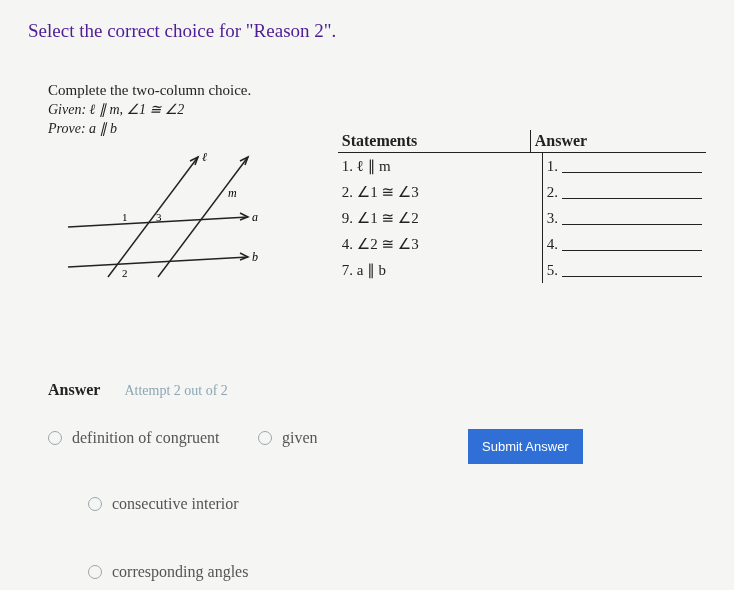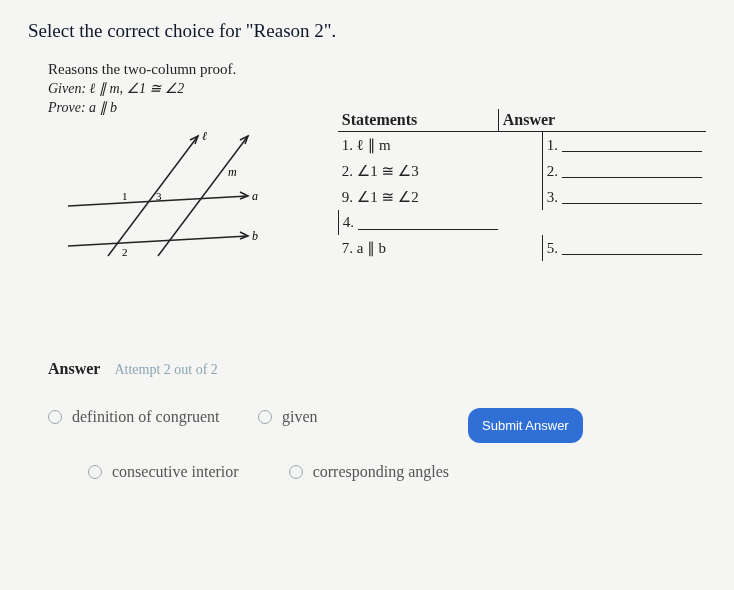--- a/index.html
+++ b/index.html
@@ -8,47 +8,47 @@
     background: #f5f5f3;
     width: 734px;
     height: 590px;
     padding: 20px 28px;
     color: #222;
     position: relative;
   }
   .instruction {
     font-size: 19px;
     font-weight: 400;
-    margin-bottom: 19px;
-    color: #0f172a;
+    margin-bottom: 40px;
+    color: #4c1d95;
   }
   .problem-row {
     display: flex;
     gap: 20px;
     margin-left: 20px;
   }
   .left-col { width: 280px; }
   .prompt-line { font-size: 15px; margin-bottom: 2px; }
   .prompt-sub { font-size: 14px; font-style: italic; margin-bottom: 2px; }
   .prompt-sub .lbl { font-style: italic; font-weight: normal; }
   .diagram { margin-top: 10px; }
   .proof-table { flex: 1; margin-top: 48px; }
-  .proof-head { display: flex; border-bottom: 1.5px solid #222; }
+  .proof-head { display: flex; border-bottom: 1.5px solid #222; gap: 32px; }
   .proof-head .st { width: 160px; font-weight: bold; font-size: 16px; padding: 2px 4px; }
   .proof-head .rs { flex: 1; font-weight: bold; font-size: 16px; padding: 2px 4px; border-left: 1.5px solid #222; }
   .proof-row { display: flex; gap: 44px; }
   .proof-row .st { width: 160px; font-size: 15px; padding: 4px 4px; }
   .proof-row .rs { flex: 1; font-size: 15px; padding: 4px 4px; border-left: 1.5px solid #222; display: flex; align-items: center; gap: 4px; }
   .blank { display: inline-block; border-bottom: 1.5px solid #222; width: 140px; height: 14px; }
   .answer-section {
     margin-top: 70px;
     margin-left: 20px;
   }
   .answer-label { font-size: 16px; }
-  .answer-label .att { color: #8aa6b5; font-size: 14px; margin-left: 10px; }
+  .answer-label .att { color: #8aa6b5; font-size: 14px; margin-left: 20px; }
   .options-row {
     display: flex;
     align-items: flex-start;
     margin-top: 30px;
     gap: 30px;
   }
   .opt {
     display: flex;
     align-items: center;
     gap: 10px;
@@ -59,40 +59,41 @@
   .radio {
     width: 14px; height: 14px; border: 1.5px solid #9aa7b0; border-radius: 50%; flex-shrink: 0;
   }
   .submit-btn {
     background: #2f6fd6;
     color: #fff;
     font-family: Arial, sans-serif;
     font-size: 13px;
     padding: 10px 14px;
     border: none;
-    border-radius: 12px;
+    border-radius: 0;
     cursor: pointer;
   }
   .options-row2 {
     display: flex;
     align-items: flex-start;
-    margin-top: 20px;
+    margin-top: 31px;
     margin-left: 40px;
     gap: 50px;
+    flex-direction: column;
   }
   .opt2 { font-size: 16px; color: #555; display:flex; align-items:center; gap:10px;}
 </style>
 </head>
 <body>
 
 <div class="instruction">Select the correct choice for "Reason 2".</div>
 
 <div class="problem-row">
   <div class="left-col">
-    <div class="prompt-line">Reasons the two-column proof.</div>
+    <div class="prompt-line">Complete the two-column choice.</div>
     <div class="prompt-sub">
       <span class="lbl">Given:</span>
       <span>ℓ ∥ m, ∠1 ≅ ∠2</span>
     </div>
     <div class="prompt-sub">
       <span class="lbl">Prove:</span>
       <span>a ∥ b</span>
     </div>
     <div class="diagram">
       <svg width="220" height="160" viewBox="0 0 220 160">
@@ -140,20 +141,21 @@
         </div>
     </div>
     <div class="proof-row">
       <div class="st">9.  ∠1 ≅ ∠2</div>
       <div class="rs">
           <span>3.</span>
           <span class="blank"></span>
         </div>
     </div>
     <div class="proof-row">
+      <div class="st">4.  ∠2 ≅ ∠3</div>
       <div class="rs">
           <span>4.</span>
           <span class="blank"></span>
         </div>
     </div>
     <div class="proof-row">
       <div class="st">7.  a ∥ b</div>
       <div class="rs">
           <span>5.</span>
           <span class="blank"></span>

